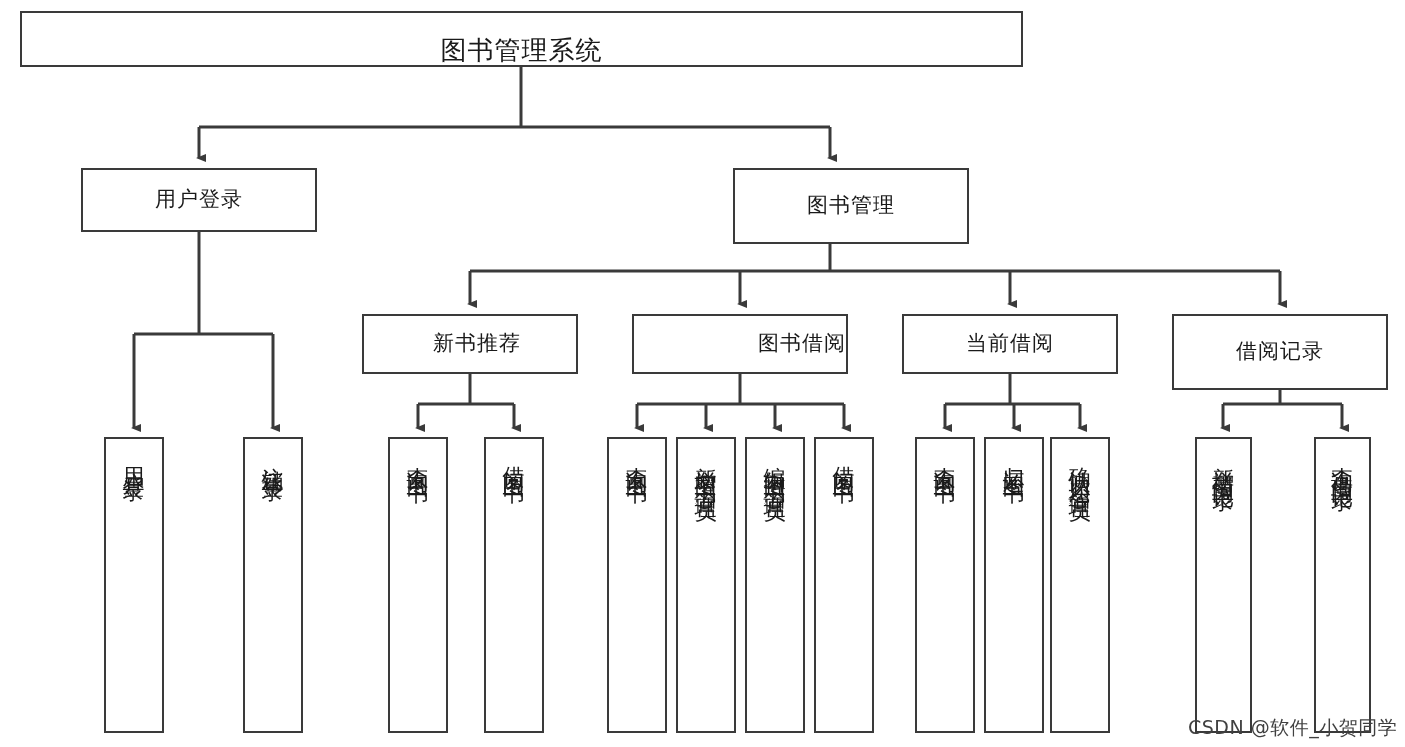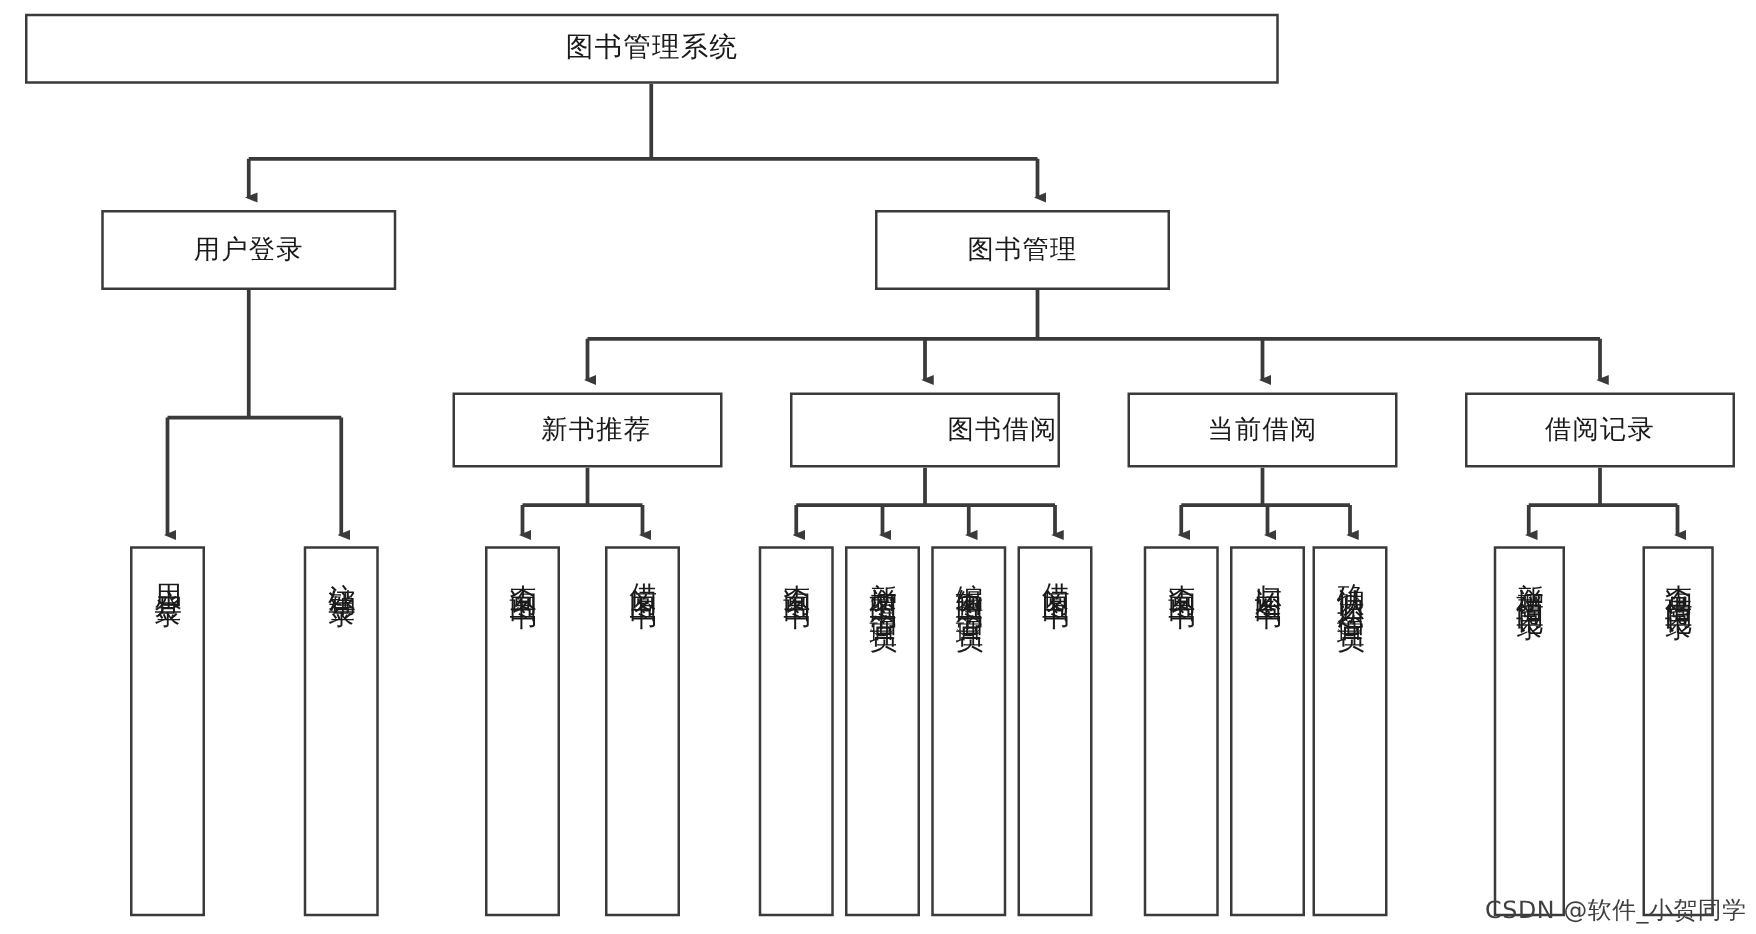--- a/index.html
+++ b/index.html
@@ -52,21 +52,22 @@
   .node.v .lbl {
     writing-mode: vertical-rl;
     text-orientation: upright;
     font-size: 22px;
     letter-spacing: 5px;
     line-height: 1.05;
     white-space: nowrap;
     display: block;
   }
   .node.root {
-    font-size: 22px;
+    font-size: 26px;
+    align-items: flex-end;
   }
   .watermark {
     position: absolute;
     color: #404040;
     font-size: 19px;
     letter-spacing: 0.5px;
     white-space: nowrap;
     z-index: 3;
   }
 </style>
@@ -125,34 +126,34 @@
     </g>
   </svg>
 
   <div class="node h root" style="left:20px;top:11px;width:1003px;height:56px;">
     <span class="lbl">图书管理系统</span>
   </div>
 
   <div class="node h" style="left:81px;top:168px;width:236px;height:64px;">
     <span class="lbl">用户登录</span>
   </div>
-  <div class="node h" style="left:700px;top:168px;width:236px;height:64px;">
+  <div class="node h" style="left:733px;top:168px;width:236px;height:76px;">
     <span class="lbl">图书管理</span>
   </div>
 
   <div class="node h" style="left:362px;top:314px;width:216px;height:60px;padding-left:14px;">
     <span class="lbl">新书推荐</span>
   </div>
   <div class="node h" style="left:632px;top:314px;width:216px;height:60px;justify-content:flex-end;">
     <span class="lbl">图书借阅</span>
   </div>
   <div class="node h" style="left:902px;top:314px;width:216px;height:60px;">
     <span class="lbl">当前借阅</span>
   </div>
-  <div class="node h" style="left:1172px;top:314px;width:216px;height:60px;">
+  <div class="node h" style="left:1172px;top:314px;width:216px;height:76px;">
     <span class="lbl">借阅记录</span>
   </div>
 
   <div class="node v" style="left:104px;top:437px;width:60px;height:296px;">
     <span class="lbl">用户登录</span>
   </div>
   <div class="node v" style="left:243px;top:437px;width:60px;height:296px;">
     <span class="lbl">注销登录</span>
   </div>
   <div class="node v" style="left:388px;top:437px;width:60px;height:296px;">

